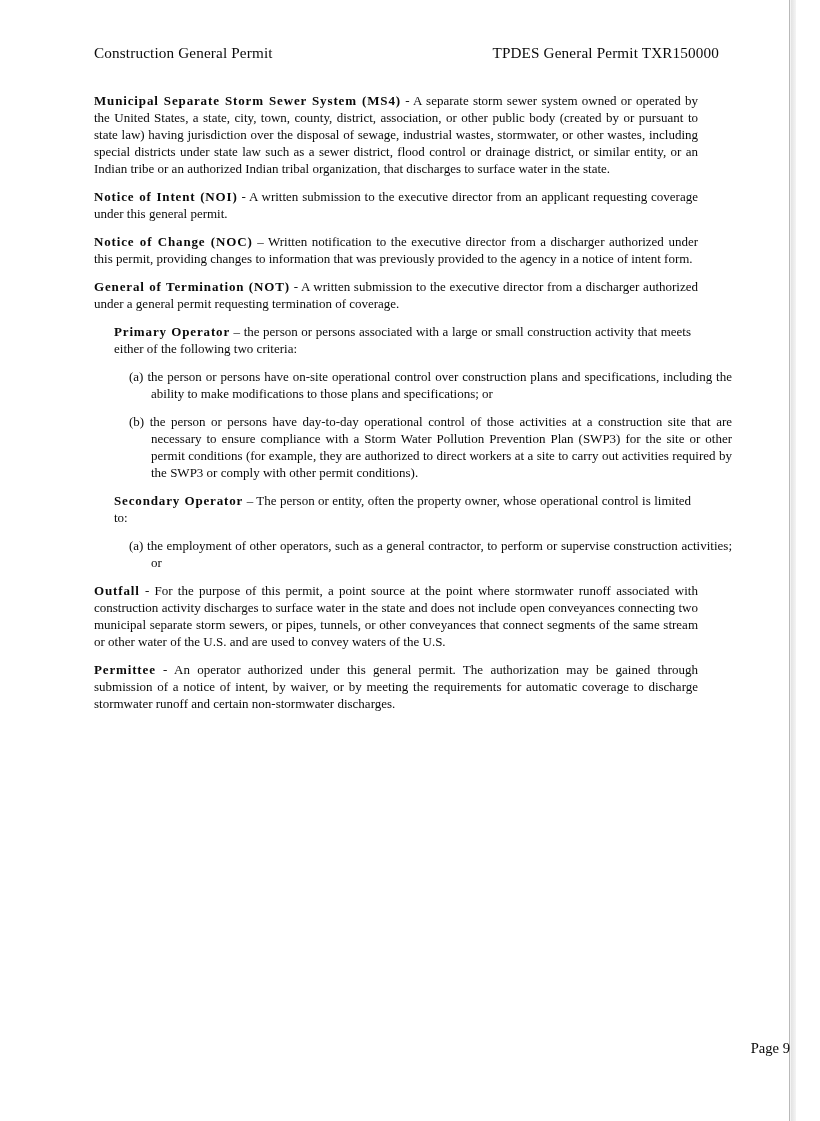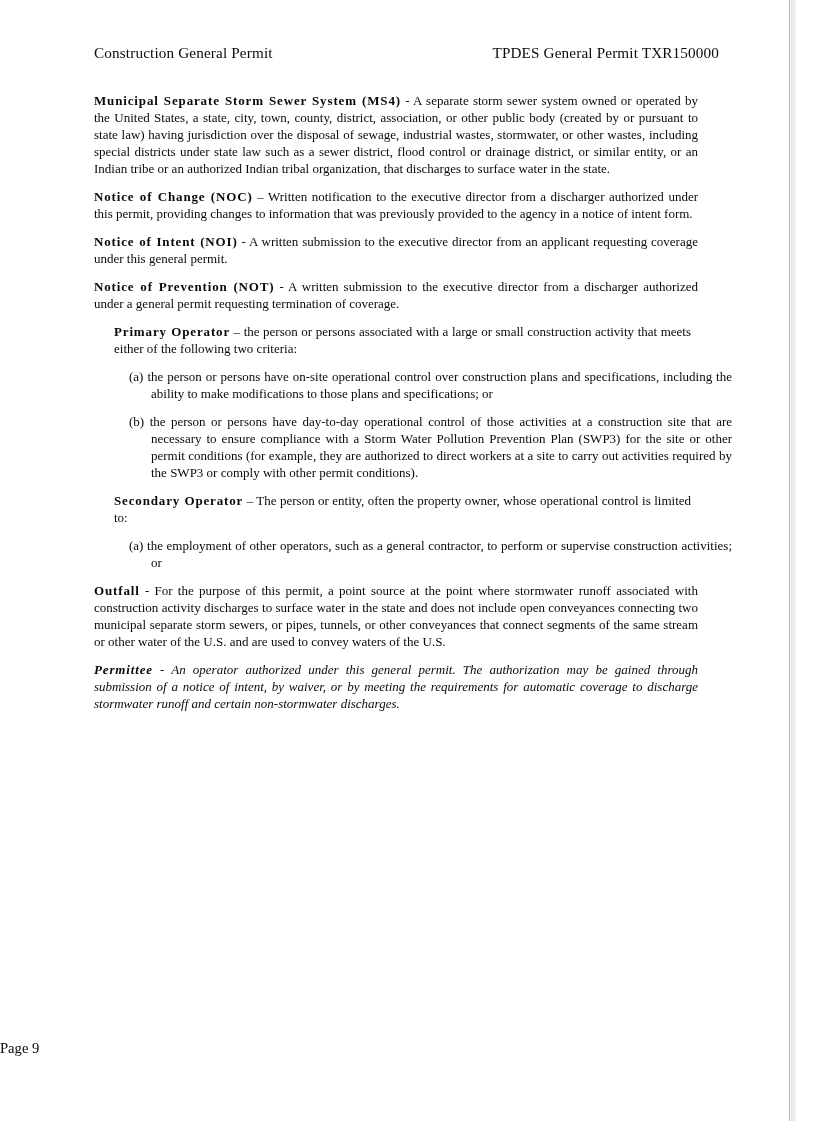--- a/index.html
+++ b/index.html
@@ -96,53 +96,53 @@
   }
   
   .listitem {
     margin-left: 35px;
     width: 581px;
     padding-left: 22px;
     text-indent: -22px;
     margin-bottom: 11px;
   }
   .listitem .marker { }
-  .nomargin { margin-bottom: 10px; font-style: italic; }
+  .nomargin { margin-bottom: 10px; }
 
   
   .footer {
     position: absolute;
     left: 0;
     top: 1040px;
     width: 790px;
-    text-align: left;
+    text-align: right;
     font-size: 14.6px;
   }
 </style>
 </head>
 <body>
 
 <div class="viewport">
 
   <div class="page">
 
     <div class="runhead">
       <span class="rh-left">Construction General Permit</span>
       <span class="rh-right">TPDES General Permit TXR150000</span>
     </div>
 
     <div class="body">
 
       <p class="defn"><span class="term">Municipal Separate Storm Sewer System (MS4)</span><span> - A separate storm sewer system owned or operated by the United States, a state, city, town, county, district, association, or other public body (created by or pursuant to state law) having jurisdiction over the disposal of sewage, industrial wastes, stormwater, or other wastes, including special districts under state law such as a sewer district, flood control or drainage district, or similar entity, or an Indian tribe or an authorized Indian tribal organization, that discharges to surface water in the state.</span></p>
 
+      <p class="defn"><span class="term">Notice of Intent (NOI)</span><span> - A written submission to the executive director from an applicant requesting coverage under this general permit.</span></p>
+
       <p class="defn"><span class="term">Notice of Change (NOC)</span><span> – Written notification to the executive director from a discharger authorized under this permit, providing changes to information that was previously provided to the agency in a notice of intent form.</span></p>
 
-      <p class="defn"><span class="term">Notice of Intent (NOI)</span><span> - A written submission to the executive director from an applicant requesting coverage under this general permit.</span></p>
-
-      <p class="defn"><span class="term">Notice of Prevention (NOT)</span><span> - A written submission to the executive director from a discharger authorized under a general permit requesting termination of coverage.</span></p>
+      <p class="defn"><span class="term">General of Termination (NOT)</span><span> - A written submission to the executive director from a discharger authorized under a general permit requesting termination of coverage.</span></p>
 
 
       <p class="indent1"><span class="term">Primary Operator</span><span> – the person or persons associated with a large or small construction activity that meets either of the following two criteria:</span></p>
 
       <p class="listitem"><span class="marker">(a)</span>&nbsp;<span>the person or persons have on-site operational control over construction plans and specifications, including the ability to make modifications to those plans and specifications; or</span></p>
 
       <p class="listitem"><span class="marker">(b)</span>&nbsp;<span>the person or persons have day-to-day operational control of those activities at a construction site that are necessary to ensure compliance with a Storm Water Pollution Prevention Plan (SWP3) for the site or other permit conditions (for example, they are authorized to direct workers at a site to carry out activities required by the SWP3 or comply with other permit conditions).</span></p>
 
       <p class="indent1"><span class="term">Secondary Operator</span><span> – The person or entity, often the property owner, whose operational control is limited to:</span></p>
 

